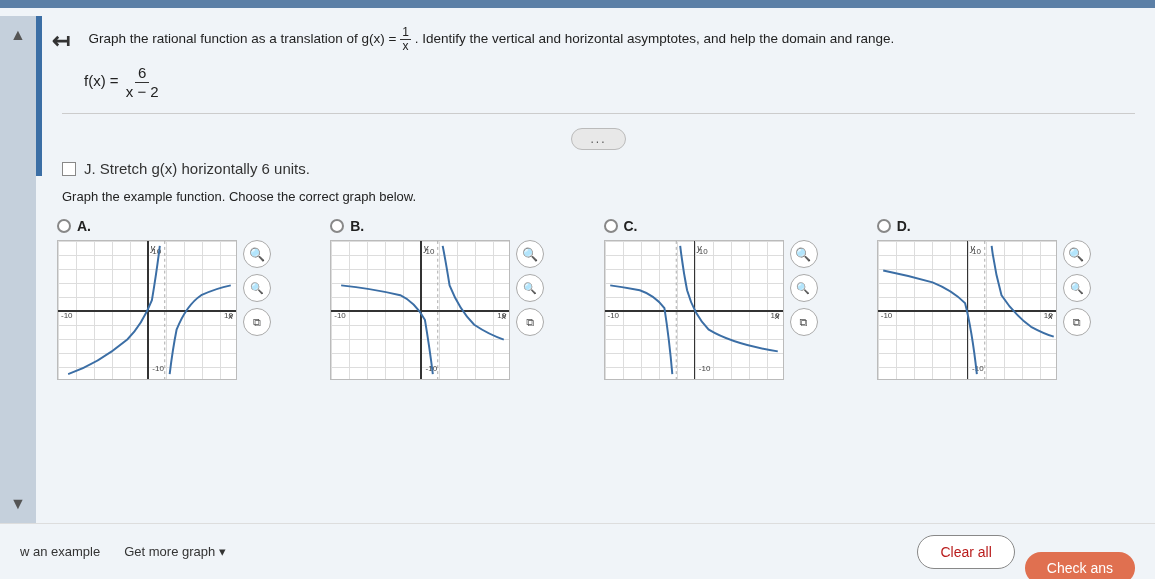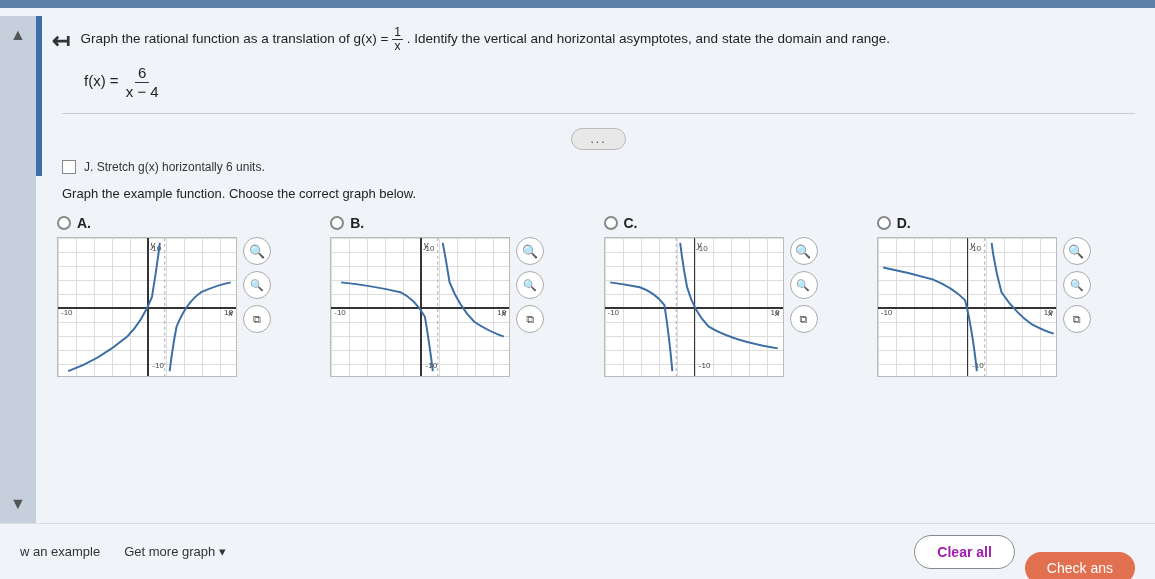--- a/index.html
+++ b/index.html
@@ -33,20 +33,21 @@
       color: #333;
       margin-top: 2px;
       cursor: pointer;
       font-weight: bold;
     }
     .question-text {
       font-size: 13.5px;
       color: #222;
       line-height: 1.5;
       flex: 1;
+      margin-left: 8px;
     }
     .function-box {
       margin: 0 20px 12px 42px;
       font-size: 15px;
       color: #222;
     }
     .function-fraction {
       display: inline-flex;
       flex-direction: column;
       align-items: center;
@@ -89,21 +90,21 @@
       margin: 0 20px 12px 20px;
     }
     .checkbox-j {
       width: 14px;
       height: 14px;
       border: 1.5px solid #888;
       background: white;
       cursor: pointer;
     }
     .option-j-label {
-      font-size: 12px;
+      font-size: 15px;
       color: #333;
     }
     .graph-instruction {
       font-size: 13px;
       color: #222;
       margin: 0 20px 14px 20px;
     }
     .graphs-row {
       display: flex;
       align-items: flex-start;
@@ -272,23 +273,22 @@
       display: flex;
       gap: 10px;
       align-items: center;
     }
     .clear-all-btn {
       border: 1.5px solid #888;
       background: white;
       border-radius: 20px;
       padding: 8px 22px;
       font-size: 14px;
-      color: #a21caf;
-      cursor: pointer;
-      font-weight: bold;
+      color: #b91c1c;
+      cursor: pointer;
     }
     .check-ans-btn {
       background: #e07050;
       color: white;
       border: none;
       border-radius: 20px;
       padding: 8px 22px;
       font-size: 14px;
       cursor: pointer;
       margin-top: 32px;
@@ -359,29 +359,29 @@
     <div class="header-row">
       <span class="back-arrow">↤</span>
       <div class="question-text">
         <span>Graph the rational function as a translation of g(x) = </span>
         <span>
           <span class="frac-inline">
             <span class="num">1</span>
             <span class="den">x</span>
           </span>
         </span>
-        <span>. Identify the vertical and horizontal asymptotes, and state the domain and range.</span>
+        <span>. Identify the vertical and horizontal asymptotes, and help the domain and range.</span>
       </div>
     </div>
 
     <div class="function-box">
       <span>f(x) =</span>
       <span class="function-fraction">
         <span class="numerator">6</span>
-        <span class="denominator">x − 4</span>
+        <span class="denominator">x − 2</span>
       </span>
     </div>
 
     <hr class="divider-line">
 
     <div class="more-options">
       <button class="more-dots-btn">...</button>
     </div>
 
     <div class="option-j">

